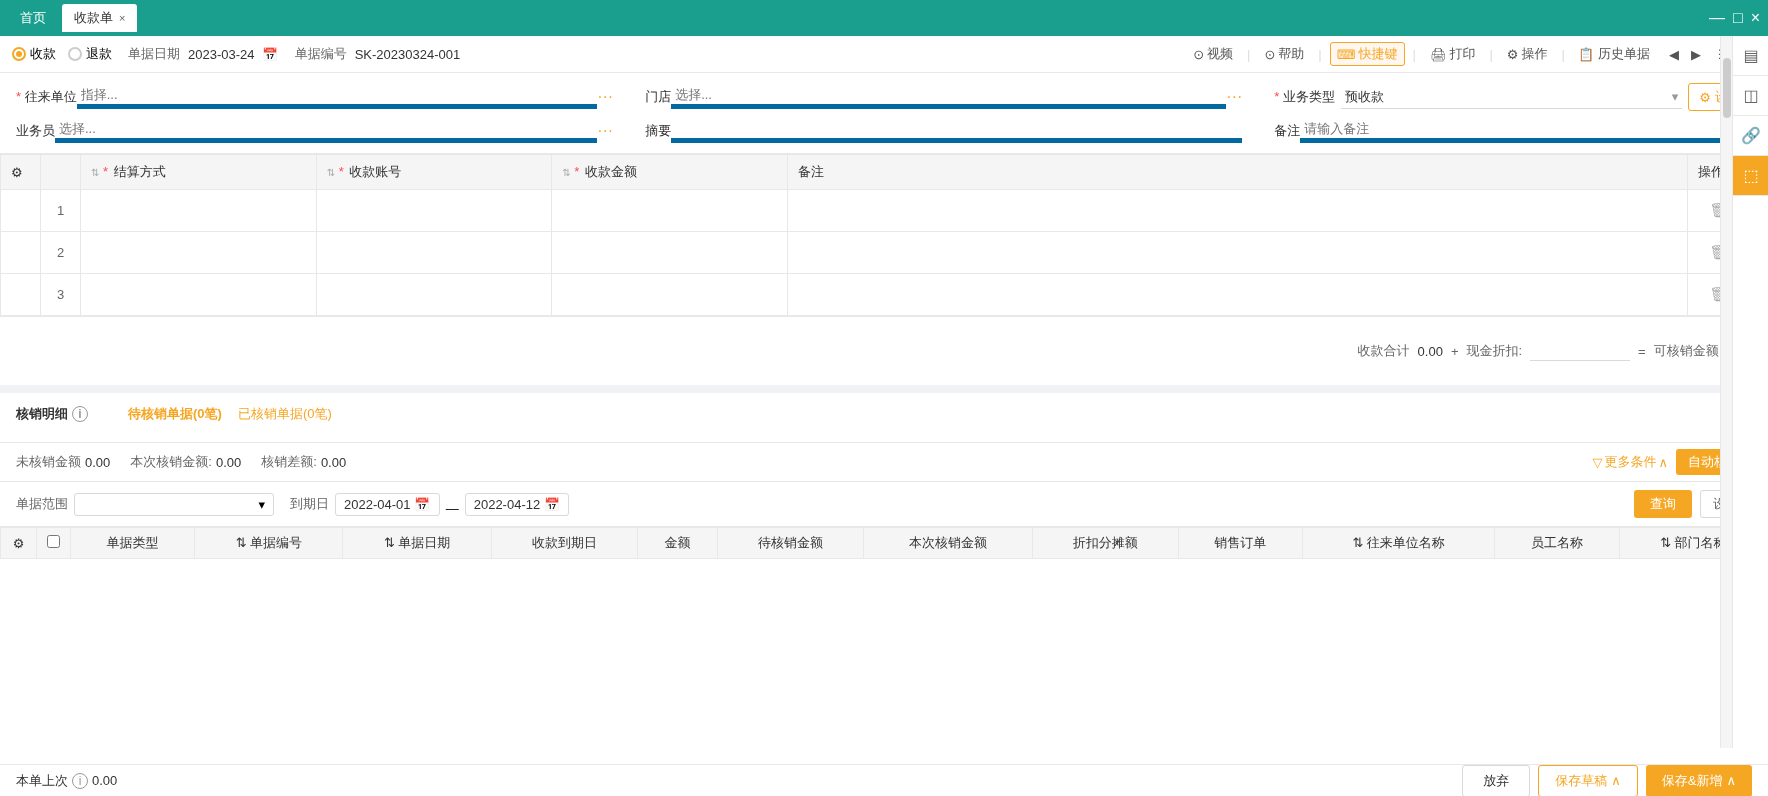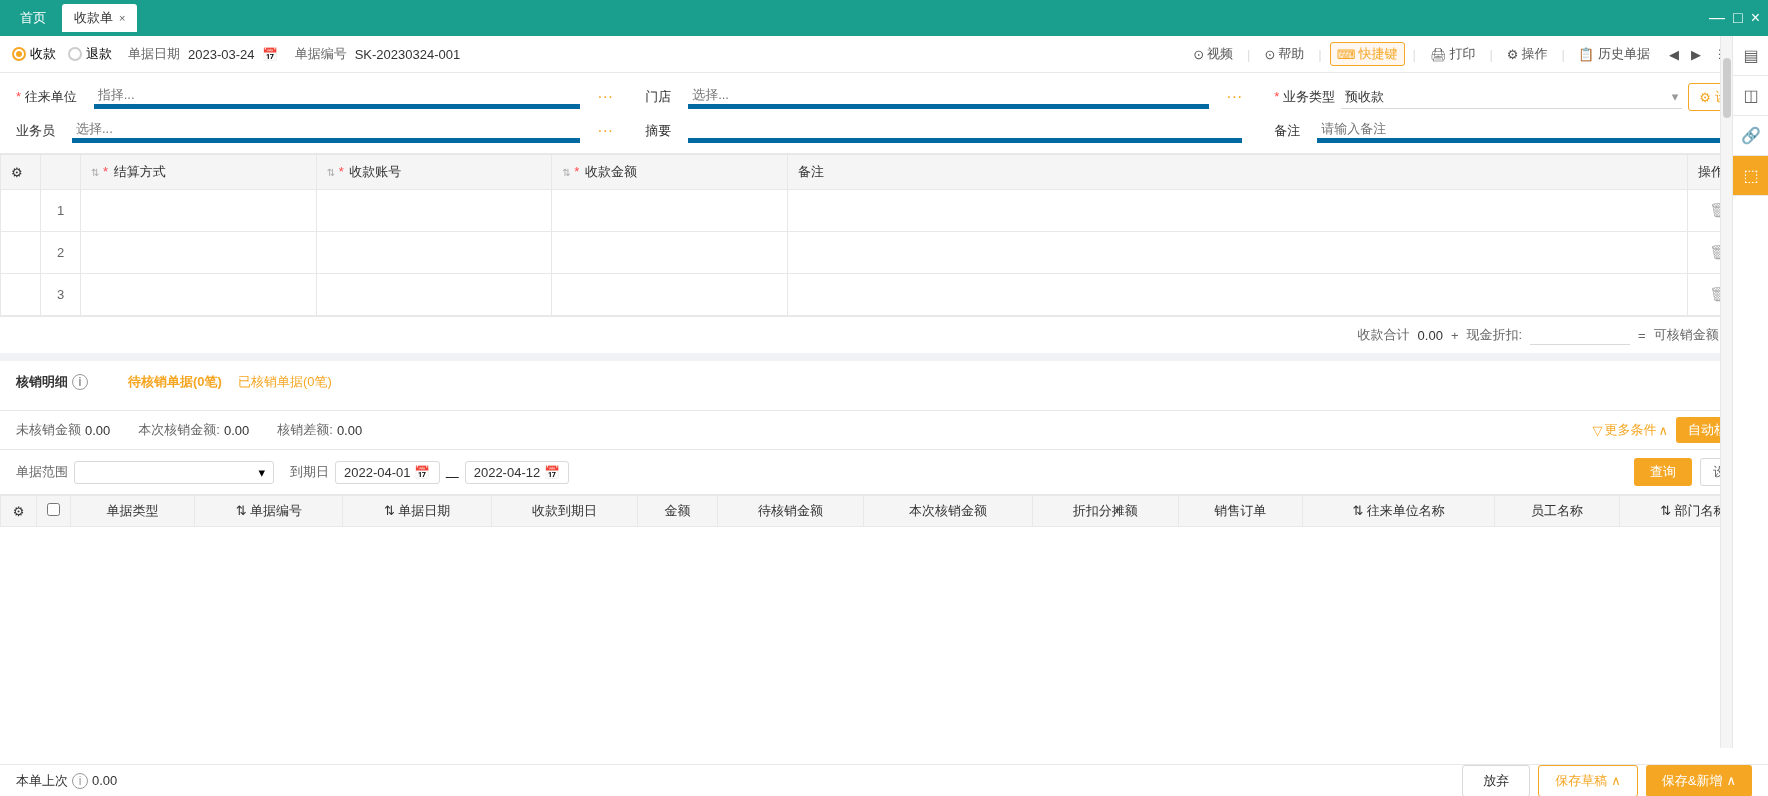--- a/index.html
+++ b/index.html
@@ -177,21 +177,21 @@
       align-items: center;
       gap: 0;
       margin-bottom: 8px;
     }
     .form-row:last-child {
       margin-bottom: 0;
     }
     .form-field {
       display: flex;
       align-items: center;
-      gap: 17px;
+      gap: 0;
       flex: 1;
     }
     .form-label {
       color: #333;
       white-space: nowrap;
       min-width: fit-content;
     }
     .form-label.required::before {
       content: '* ';
       color: #ff4d4f;
@@ -296,21 +296,21 @@
     .required-star {
       color: #ff4d4f;
       margin-right: 2px;
     }
 
     
     .summary-row {
       display: flex;
       align-items: center;
       justify-content: flex-end;
-      padding: 8px 16px;
+      padding: 24px 16px;
       border-top: 1px solid #e8e8e8;
       background: #fff;
       gap: 8px;
       color: #333;
       flex-shrink: 0;
     }
     .summary-label {
       color: #666;
     }
     .summary-value {
@@ -376,21 +376,21 @@
       font-size: 13px;
     }
     .tab-link.active {
       color: #f5a623;
       font-weight: bold;
     }
 
     .offset-stats {
       display: flex;
       align-items: center;
-      gap: 28px;
+      gap: 20px;
       padding: 6px 16px;
       border-bottom: 1px solid #e8e8e8;
     }
     .stat-item {
       display: flex;
       align-items: center;
       gap: 4px;
       color: #333;
     }
     .stat-label {

